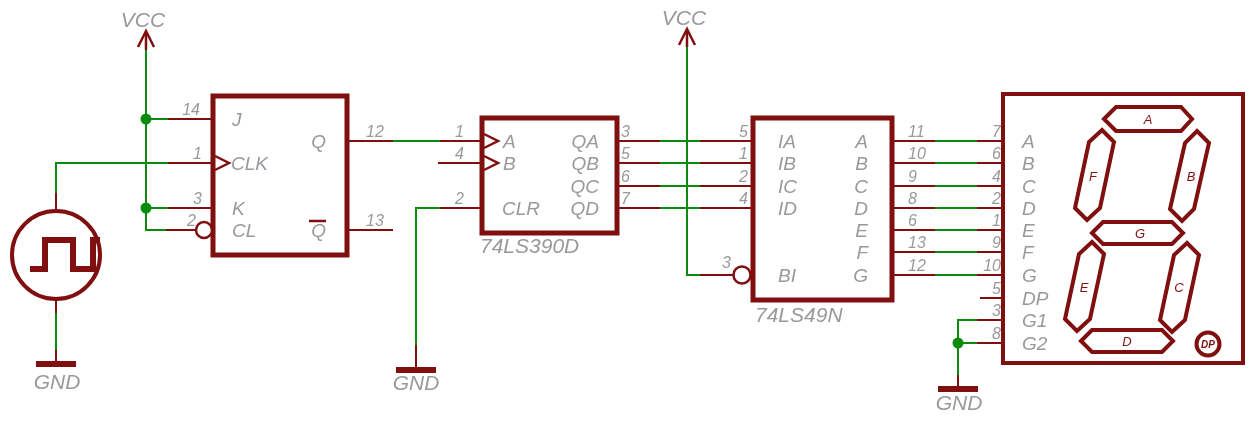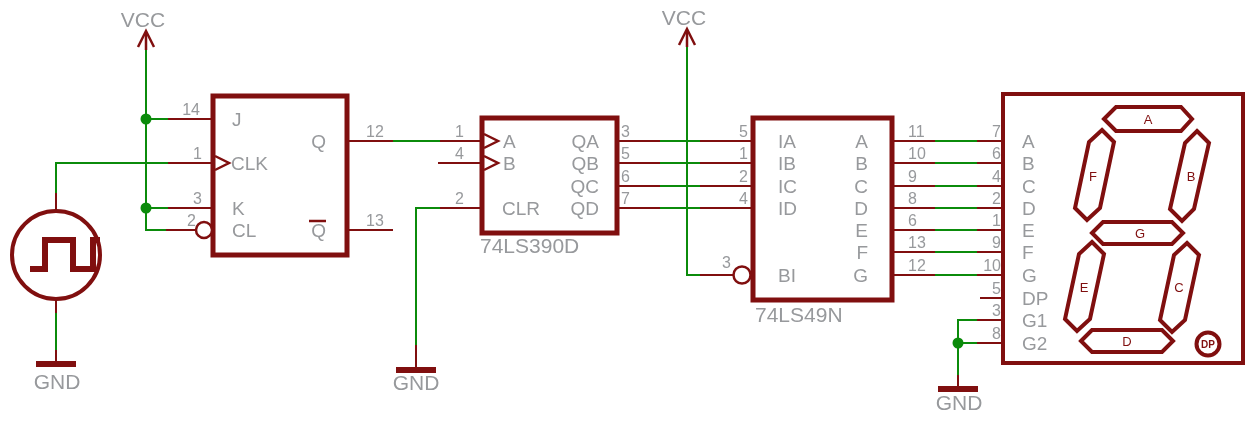--- a/index.html
+++ b/index.html
@@ -1,18 +1,18 @@
 <!DOCTYPE html>
 <html style="--wire: #0b8b0b; --part: #800f0f; --text: #97999c;"><head>
 <meta charset="utf-8">
 <title></title>
 <style>
   :root{ --wire:#0b8b0b; --part:#800f0f; --text:#97999c; }
   html,body{margin:0;padding:0;background:#fff;}
-  .canvas{width:1248px;height:423px;position:relative;}
+  .canvas{width:1248px;height:423px;position:relative;font-style:italic;}
   svg{display:block;}
   .wire{stroke:var(--wire);stroke-width:2;fill:none;}
   .stub{stroke:var(--part);stroke-width:2;fill:none;}
   .box{stroke:var(--part);stroke-width:5;fill:#fff;}
   .dbox{stroke:var(--part);stroke-width:4;fill:#fff;}
   .seg{stroke:var(--part);stroke-width:4;fill:#fff;}
   .dot{fill:var(--wire);stroke:none;}
   .bubble{stroke:var(--part);stroke-width:2.5;fill:#fff;}
   .tri{stroke:var(--part);stroke-width:2.5;fill:none;}
   .bar{stroke:var(--part);stroke-width:6;fill:none;}

